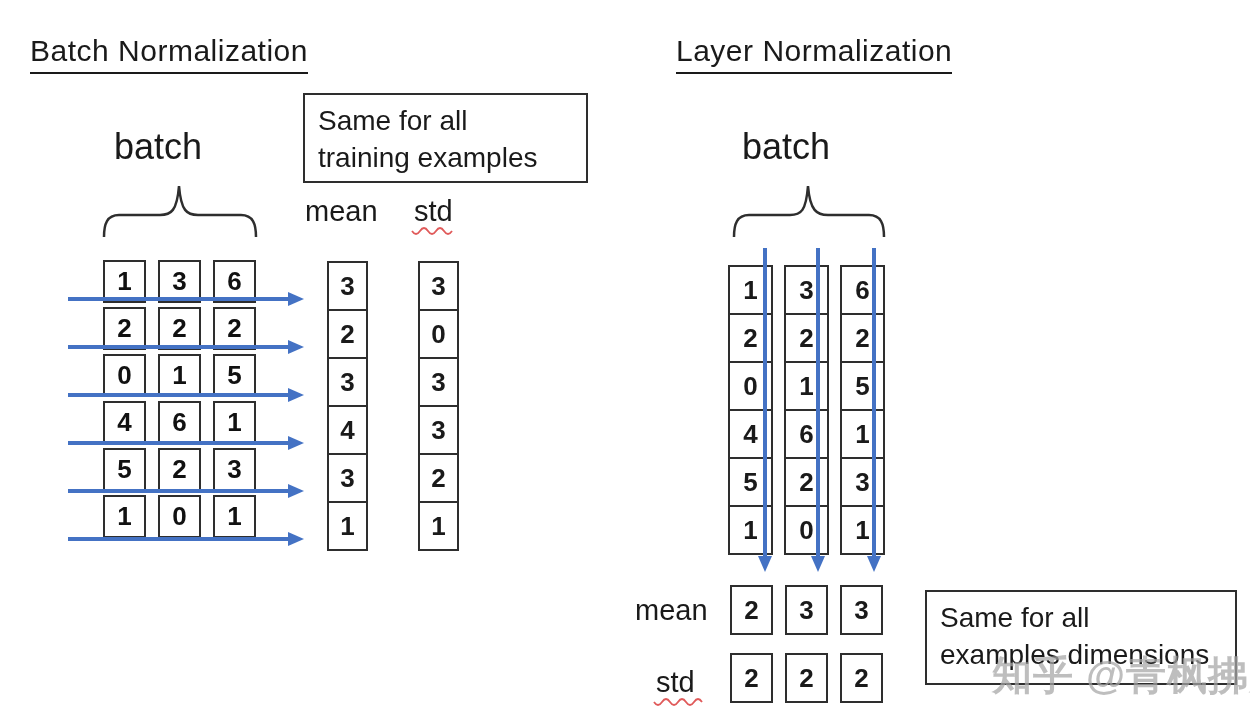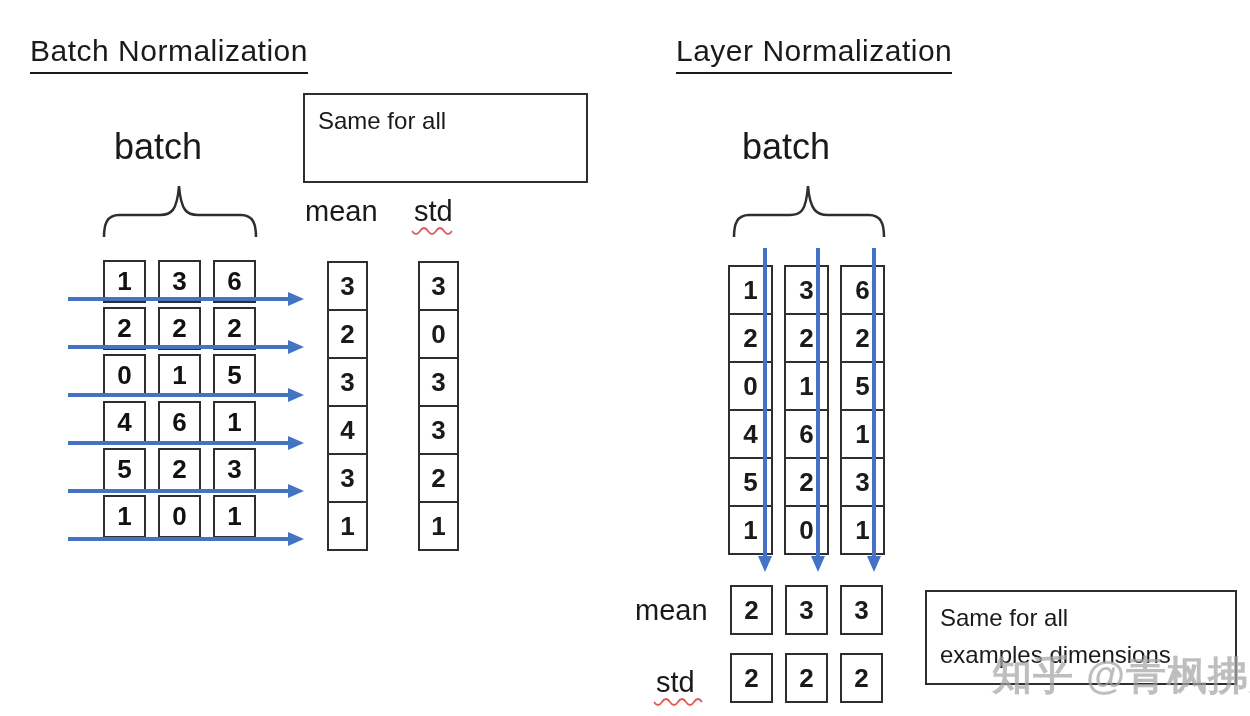--- a/index.html
+++ b/index.html
@@ -7,21 +7,21 @@
     position:relative;width:1250px;height:716px;background:#ffffff;
     font-family:"Liberation Sans", sans-serif;overflow:hidden;color:#1a1a1a;
   }
   .title{
     position:absolute;font-size:30px;letter-spacing:.5px;
     border-bottom:2px solid #1a1a1a;padding-bottom:4px;white-space:nowrap;z-index:2;
   }
   .batch-label{position:absolute;font-size:36px;z-index:2;white-space:nowrap;}
   .note-box{
     position:absolute;border:2px solid #2e2e2e;box-sizing:border-box;
-    font-size:24px;line-height:37px;padding:7px 13px;background:#fff;z-index:2;white-space:nowrap;
+    font-size:28px;line-height:37px;padding:7px 13px;background:#fff;z-index:2;white-space:nowrap;
   }
   .axis-label{position:absolute;font-size:29px;z-index:2;white-space:nowrap;text-align:right;}
   .grid-col{position:absolute;display:flex;flex-direction:column;gap:4px;z-index:1;}
   .cell{
     width:43px;height:43px;border:2px solid #2e2e2e;box-sizing:border-box;background:#fff;
     display:flex;align-items:center;justify-content:center;
     font-weight:700;font-size:26px;color:#111;
   }
   .strip-col{position:absolute;display:flex;flex-direction:column;z-index:1;}
   .strip-col .scell{
@@ -44,20 +44,21 @@
 </head>
 <body>
 
 <div class="canvas">
 
   <div class="title" style="left:30px;top:34px;">Batch Normalization</div>
   <div class="batch-label" style="left:114px;top:126px;">batch</div>
 
   <div class="note-box" style="left:303px;top:93px;width:285px;height:90px;">
     <div>Same for all</div>
+    <div>training examples</div>
   </div>
 
   <div class="axis-label" style="left:305px;top:195px;">mean</div>
   <div class="axis-label" style="left:414px;top:195px;">std</div>
 
   <div class="grid-col" style="left:103px;top:260px;">
     <div class="cell">1</div>
     <div class="cell">2</div>
     <div class="cell">0</div>
     <div class="cell">4</div>

